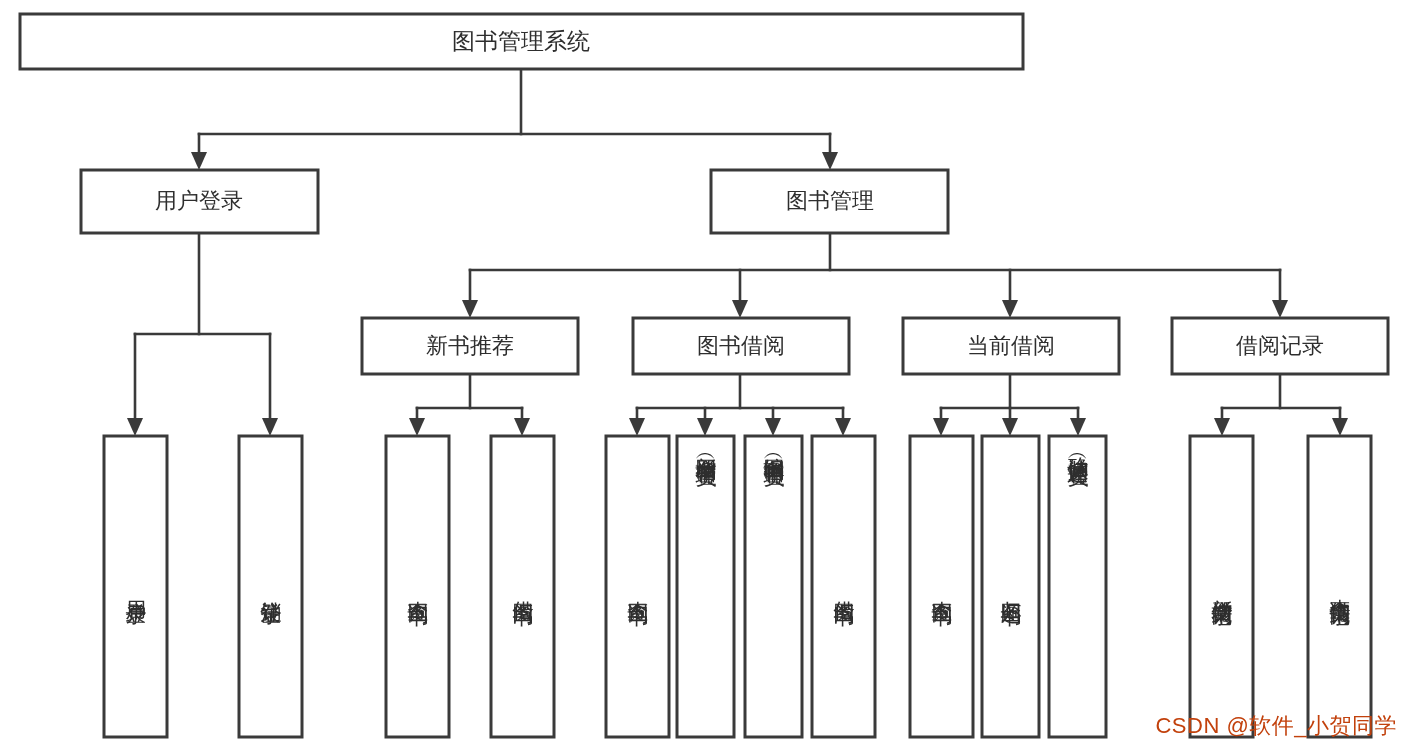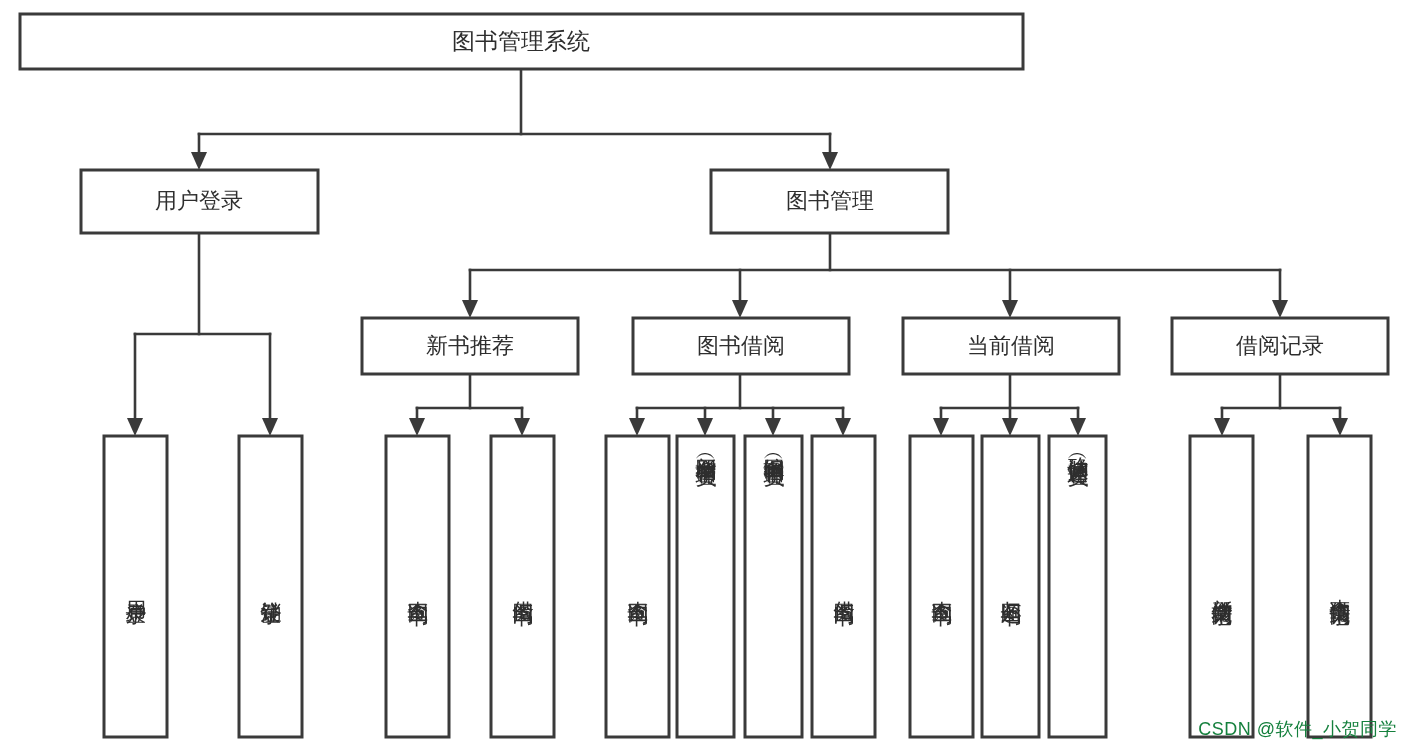--- a/index.html
+++ b/index.html
@@ -61,22 +61,22 @@
     line-height: 1.18;
     letter-spacing: 1.5px;
     color: #2e2e2e;
     white-space: nowrap;
   }
   .watermark {
     position: absolute;
     right: 8px;
     bottom: 6px;
     font-family: "Liberation Sans", "DejaVu Sans", sans-serif;
-    font-size: 18px;
-    color: #15803d;
+    font-size: 22px;
+    color: #c2410c;
     white-space: nowrap;
     letter-spacing: 0.5px;
   }
 </style>
 </head>
 <body>
 
 <div id="chart-root">
 
   <svg width="1405" height="747" viewBox="0 0 1405 747">

